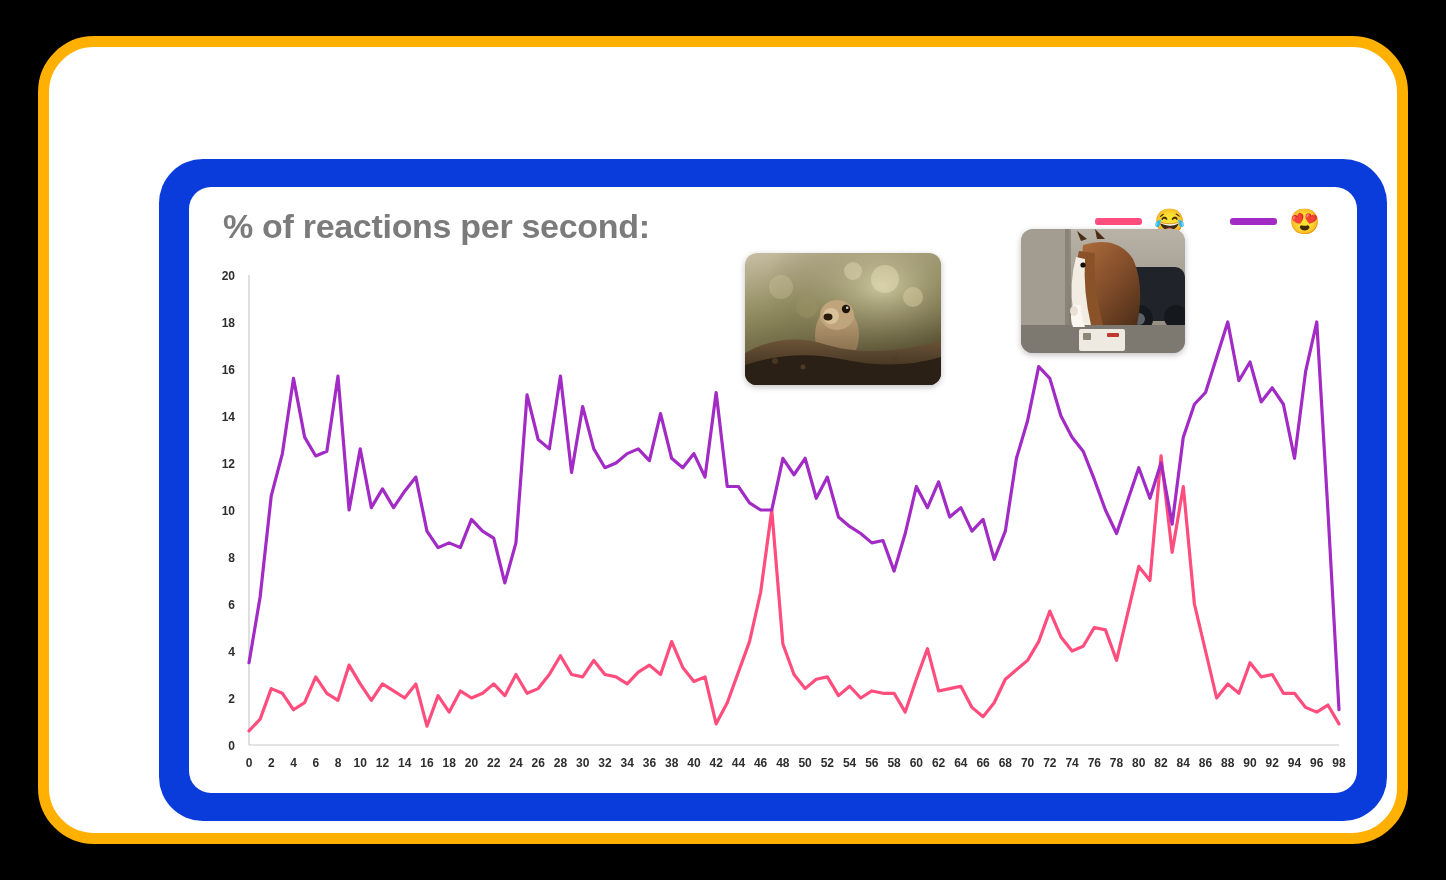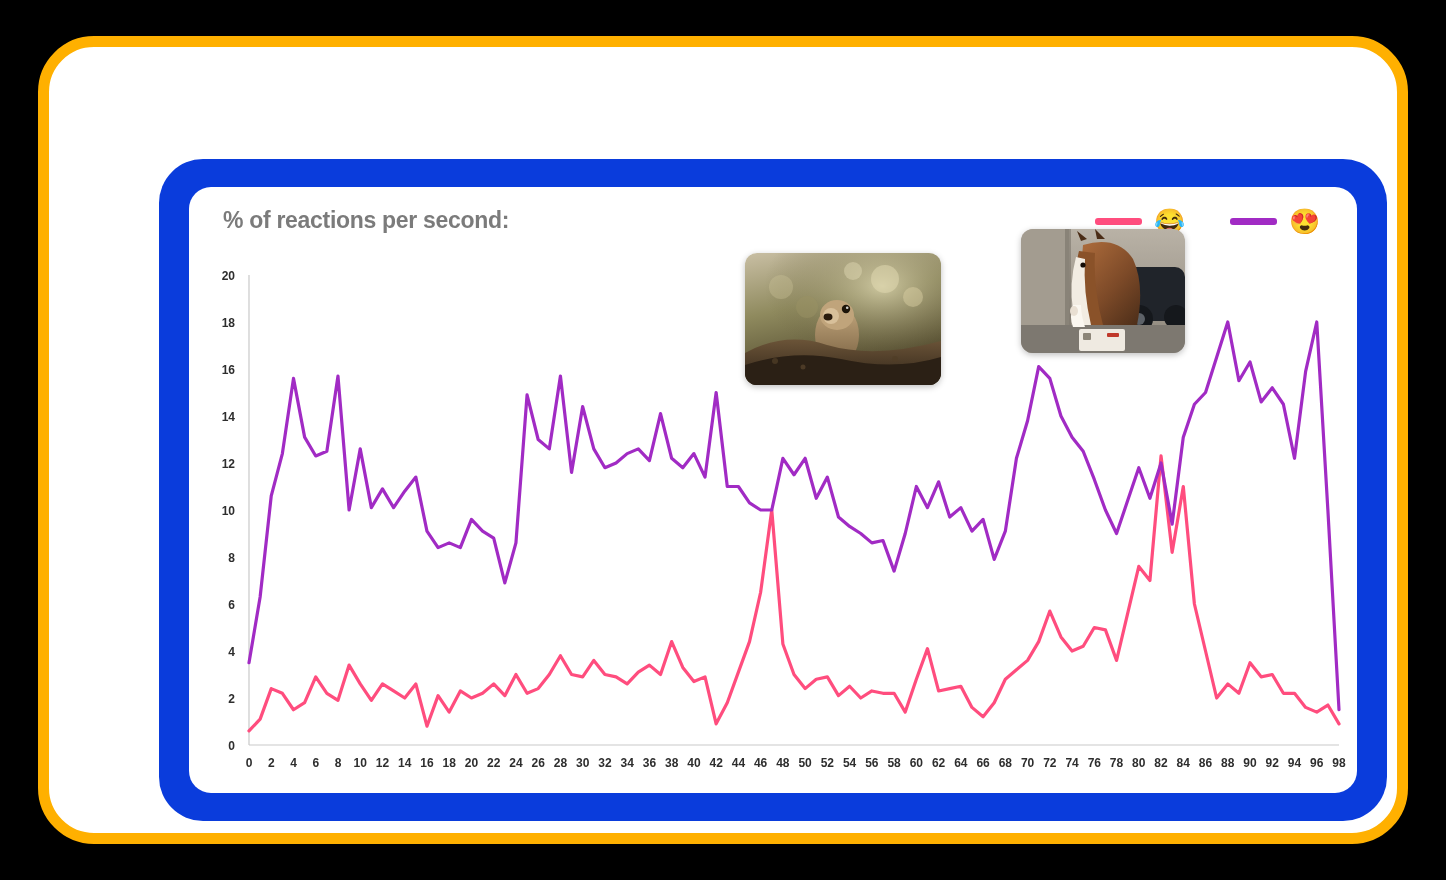--- a/index.html
+++ b/index.html
@@ -62,21 +62,21 @@
     left: 0;
     top: 0;
     width: 100%;
     height: 74px;
   }
 
   #chart-title {
     position: absolute;
     left: 34px;
     top: 20px;
-    font-size: 23px;
+    font-size: 34px;
     font-weight: bold;
     color: #7B7B7B;
     letter-spacing: -0.3px;
     white-space: nowrap;
   }
 
   #legend {
     position: absolute;
     right: 36px;
     top: 22px;

